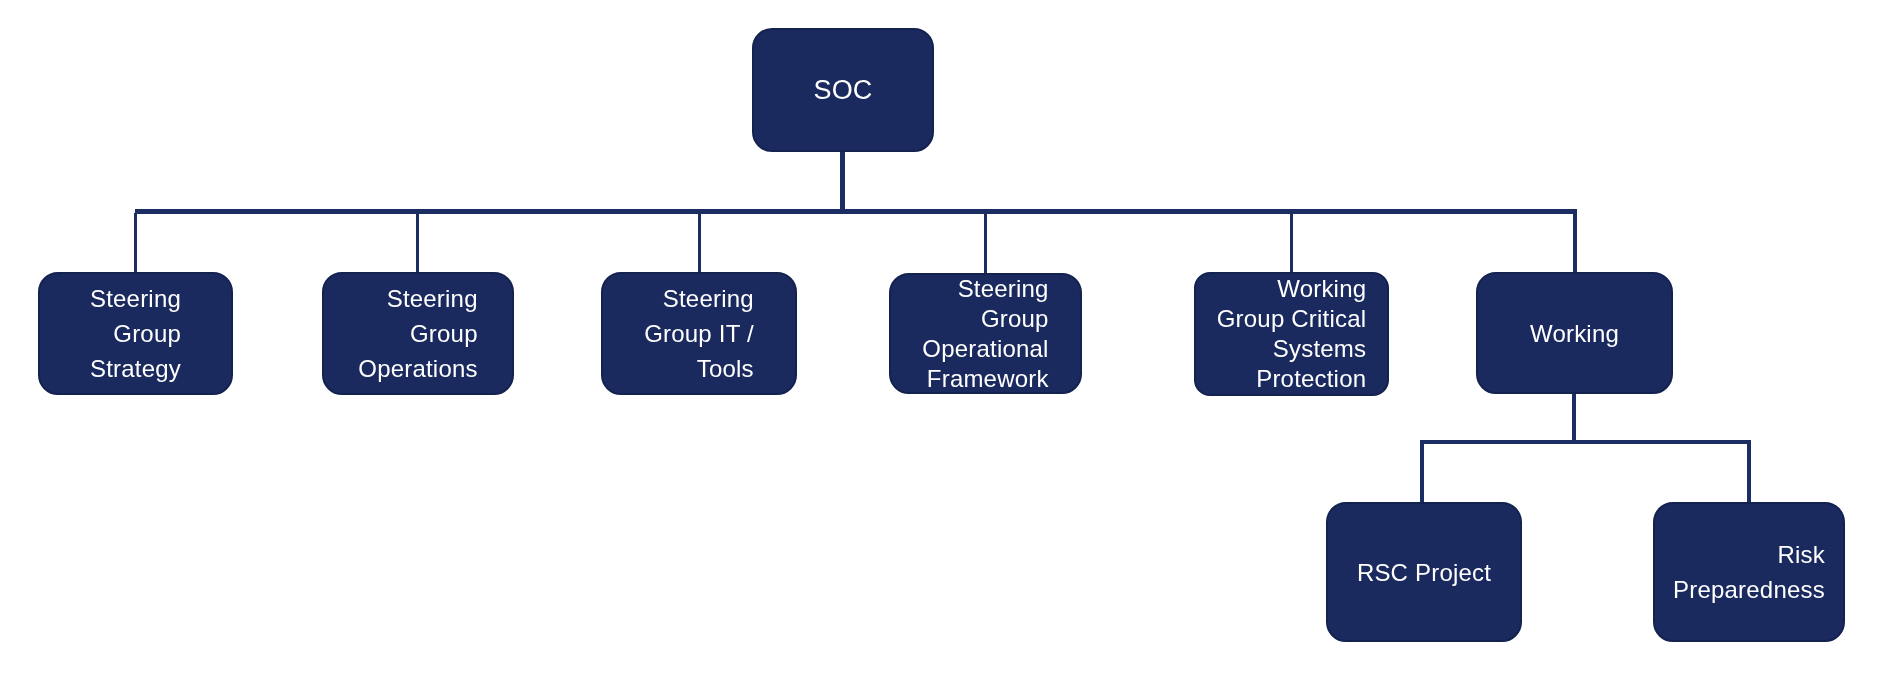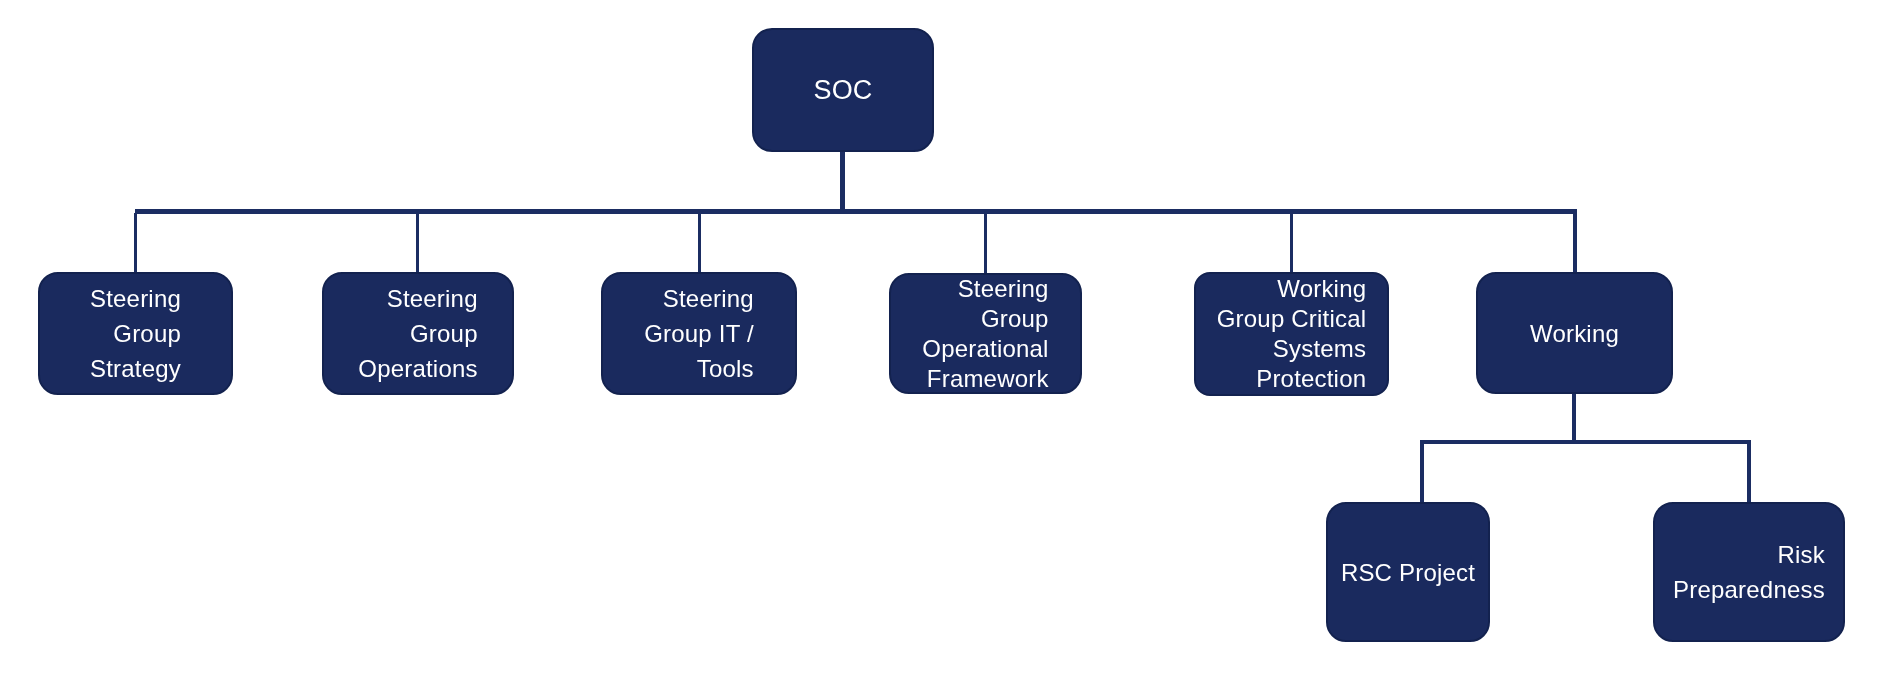--- a/index.html
+++ b/index.html
@@ -97,21 +97,21 @@
     <span class="label">Working
 Group Critical
 Systems
 Protection</span>
   </div>
 
   <div class="node" style="left:1476px; top:272px; width:197px; height:122px;">
     <span class="label">Working</span>
   </div>
 
-  <div class="node" style="left:1326px; top:502px; width:164px; height:140px;">
+  <div class="node" style="left:1326px; top:502px; width:196px; height:140px;">
     <span class="label">RSC Project</span>
   </div>
 
   <div class="node" style="left:1653px; top:502px; width:192px; height:140px;">
     <span class="label">Risk
 Preparedness</span>
   </div>
 
 </div>
 

